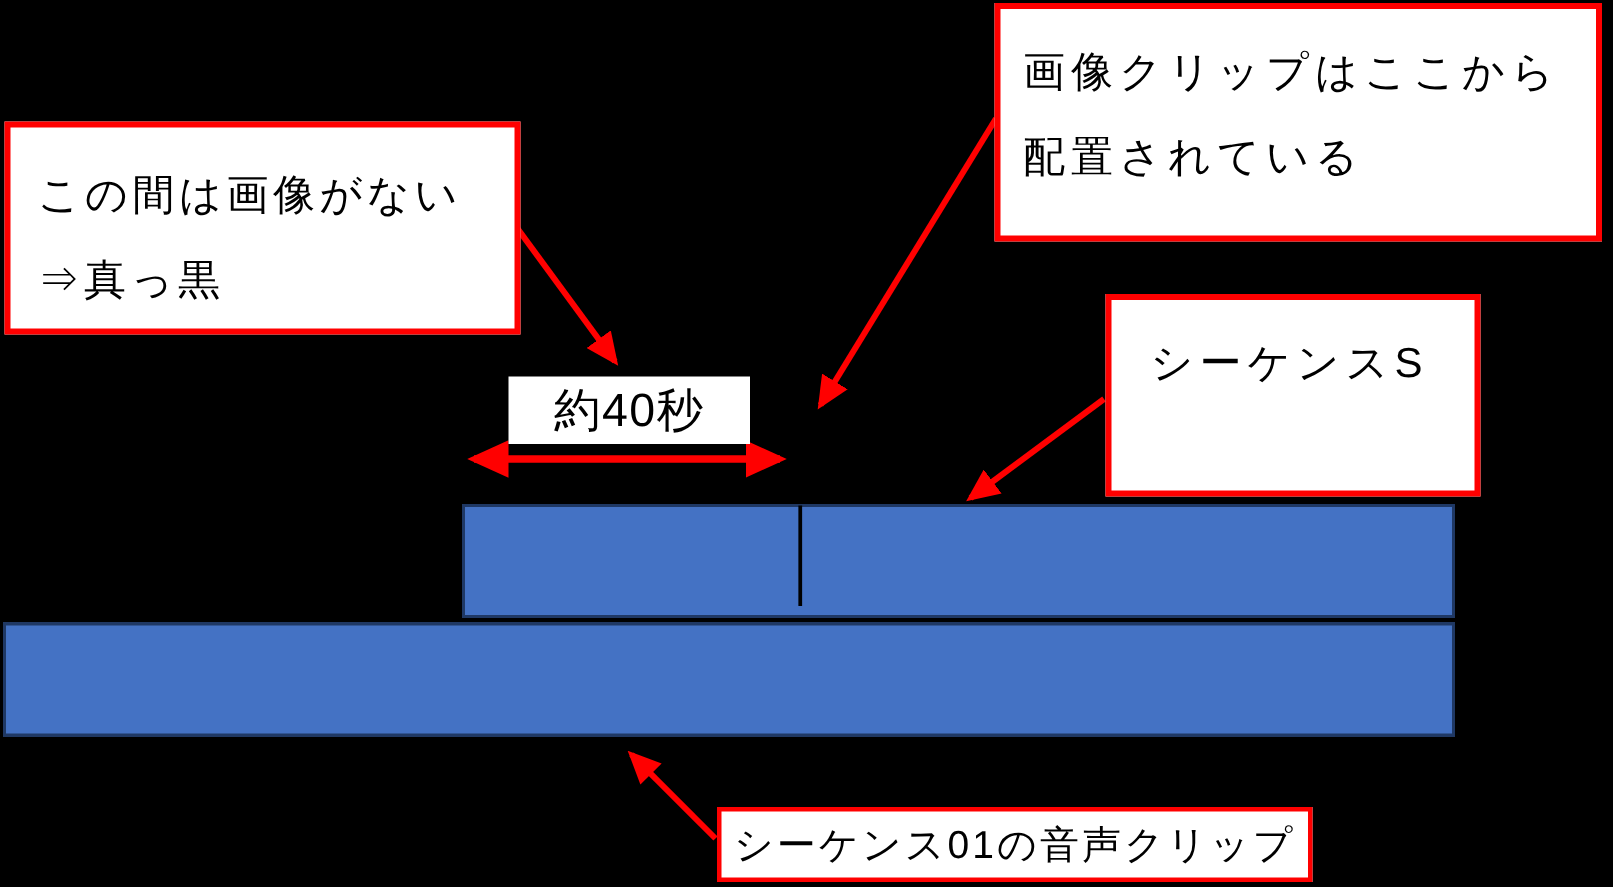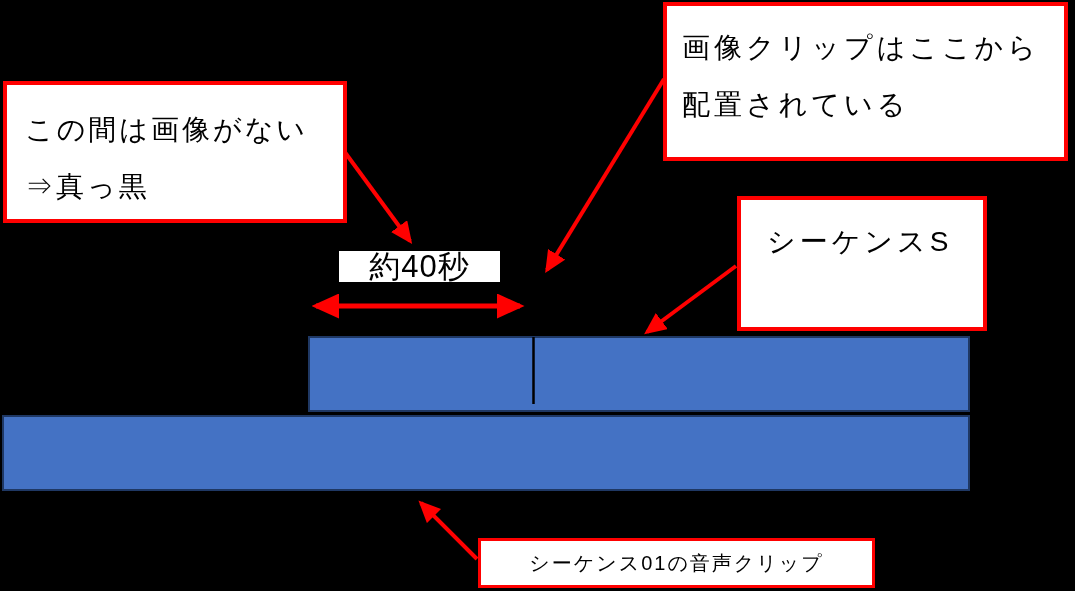--- a/index.html
+++ b/index.html
@@ -32,31 +32,31 @@
   .callout .line{
     white-space:nowrap;
     line-height:57px;
     font-size:28px;
     letter-spacing:3px;
   }
   #box-no-image{left:3px;top:81px;width:344px;height:142px;padding:16px 0 0 18px;}
   #box-image-clip{left:663px;top:2px;width:405px;height:159px;padding:13px 0 0 15px;}
   #box-image-clip .line{letter-spacing:4px;}
   #box-duration{
-    left:339px;top:251px;width:161px;height:31px;
+    left:339px;top:251px;width:161px;height:45px;
     display:flex;align-items:center;justify-content:center;
     font-size:31px;letter-spacing:1px;
   }
   #box-sequence-s{left:737px;top:196px;width:250px;height:135px;padding:14px 0 0 26px;}
   #box-sequence-s .line{line-height:55px;letter-spacing:4px;}
   #box-audio-clip{
     left:478px;top:538px;width:397px;height:50px;
     border-width:3px;
     display:flex;align-items:center;justify-content:center;
-    font-size:20px;letter-spacing:2px;white-space:nowrap;
+    font-size:26px;letter-spacing:2px;white-space:nowrap;
   }
 </style>
 </head>
 <body>
 
 <div class="canvas">
 
   <div class="bar" id="bar-video"></div>
   <div class="bar" id="bar-audio"></div>
 

